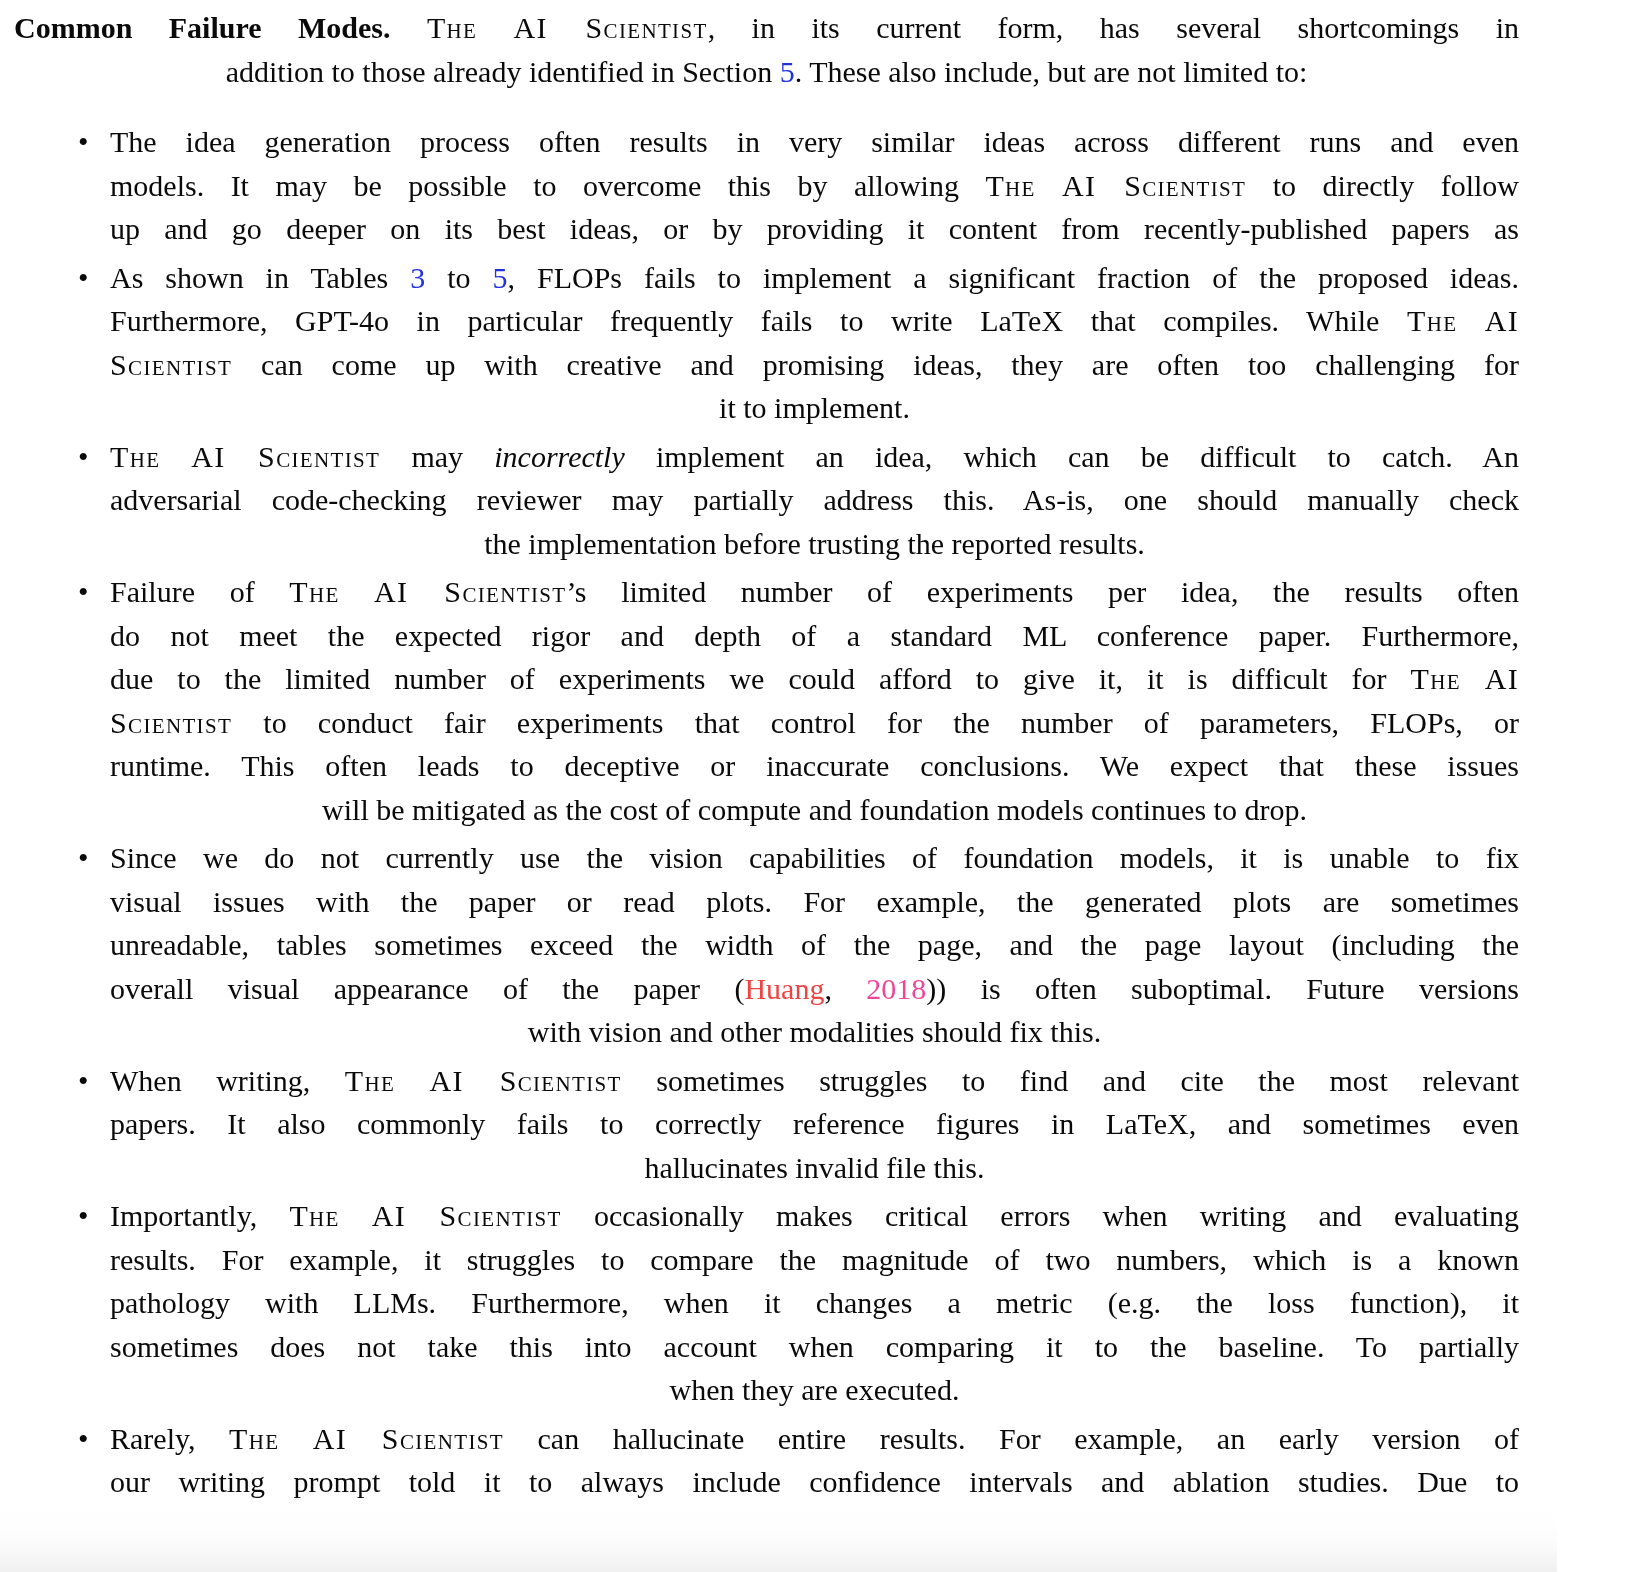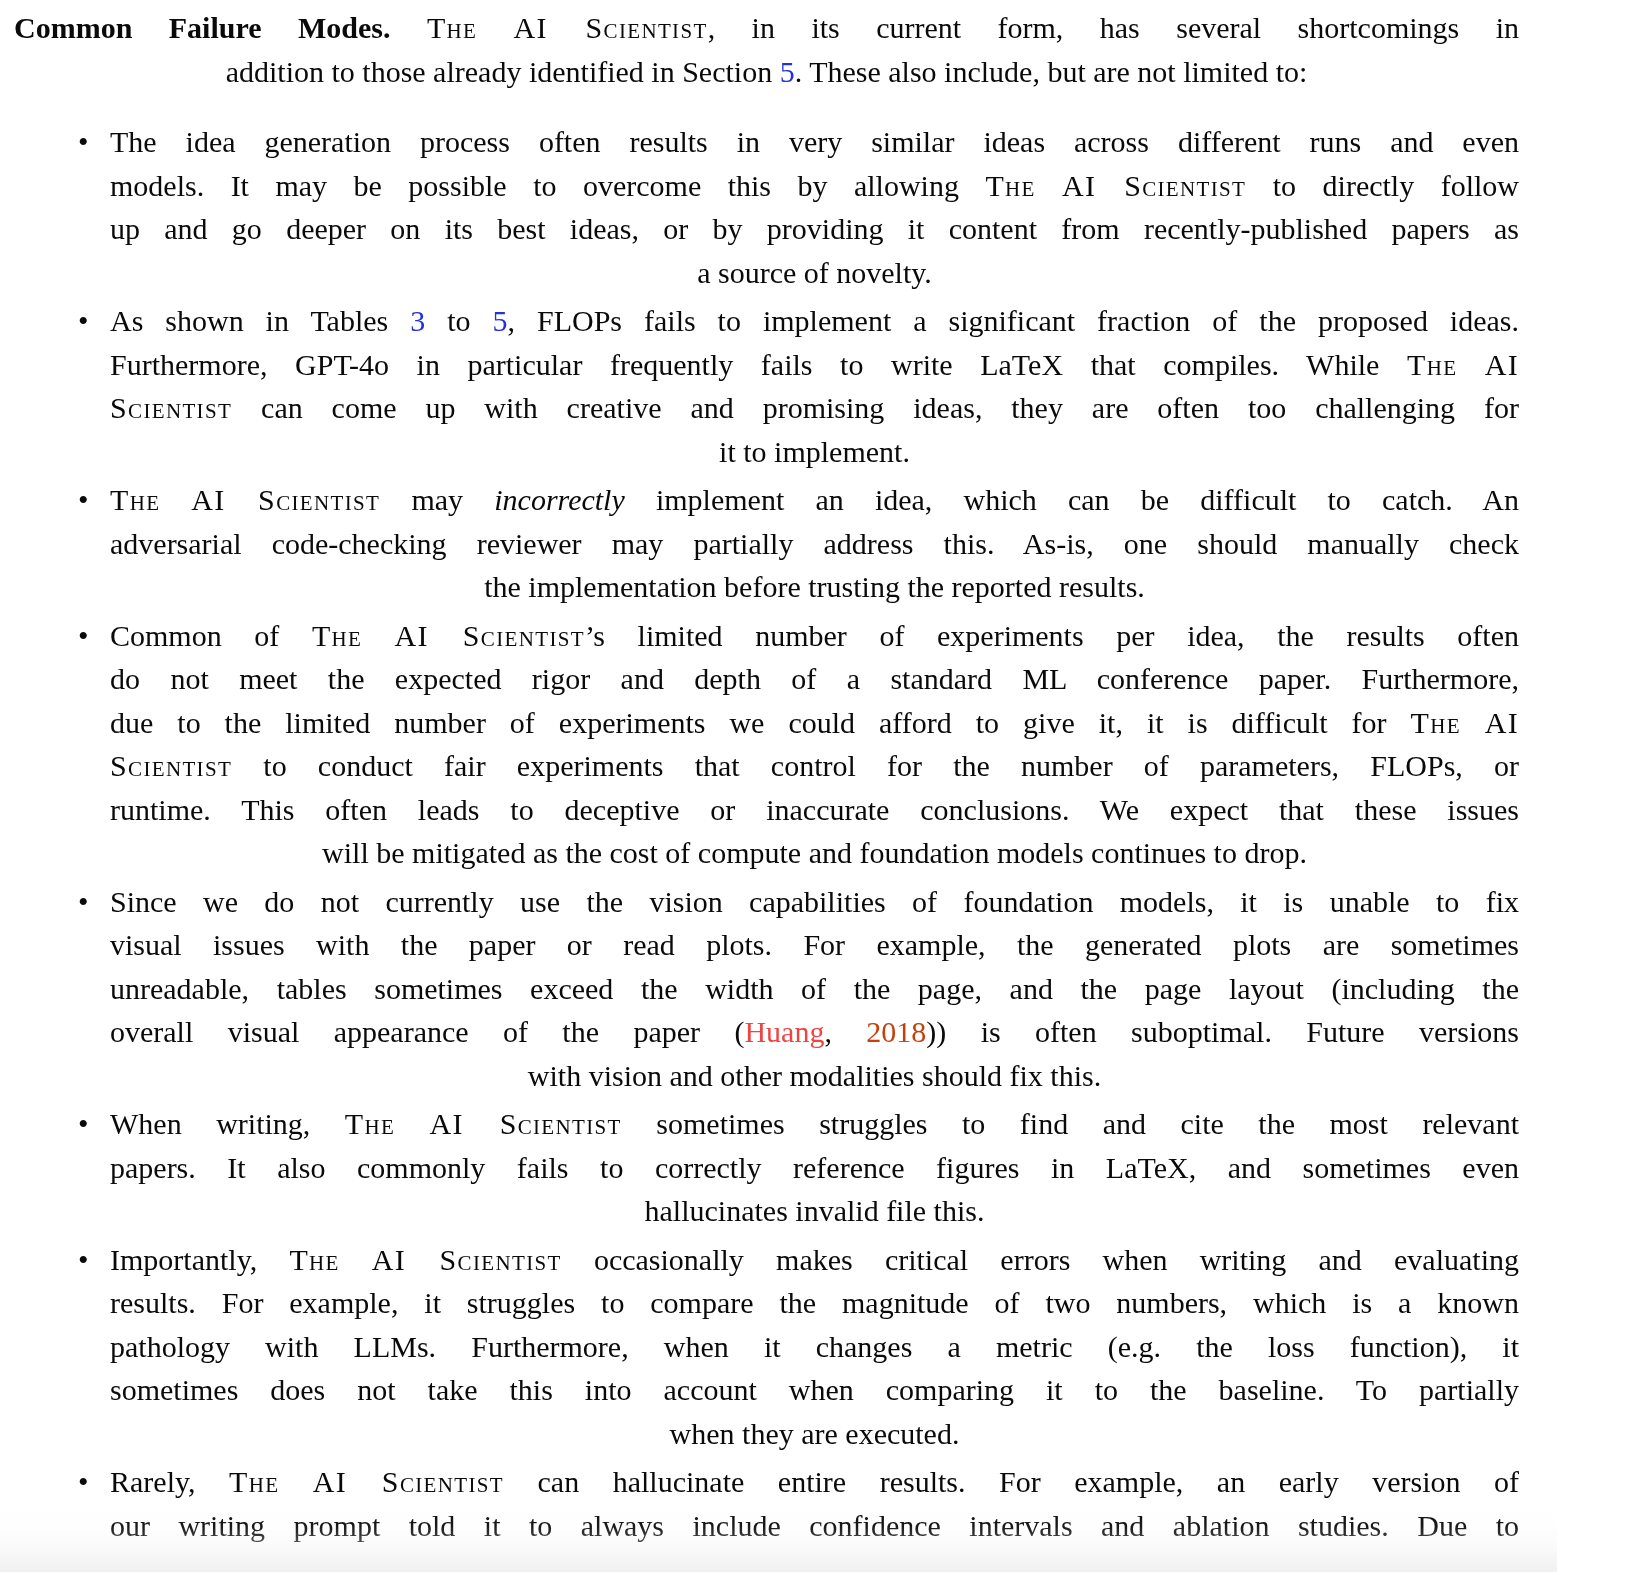--- a/index.html
+++ b/index.html
@@ -40,21 +40,20 @@
       <div class="line just"><span class="seg bold">Common Failure Modes. </span><span class="seg smallcaps">The AI Scientist</span><span class="seg plain">, in its current form, has several shortcomings in</span></div>
       <div class="line last"><span class="seg plain">addition to those already identified in Section </span><span class="seg link" style="color: rgb(34, 51, 219);">5</span><span class="seg plain">. These also include, but are not limited to:</span></div>
     </div>
   <div class="bullets">
       <div class="bullet-item">
         <div class="bullet-marker">•</div>
         <div class="bullet-text">
           <div class="line just"><span class="seg plain">The idea generation process often results in very similar ideas across different runs and even</span></div>
           <div class="line just"><span class="seg plain">models. It may be possible to overcome this by allowing </span><span class="seg smallcaps">The AI Scientist</span><span class="seg plain"> to directly follow</span></div>
           <div class="line just"><span class="seg plain">up and go deeper on its best ideas, or by providing it content from recently-published papers as</span></div>
-          <div class="line last"><span class="seg plain">a source of novelty.</span></div>
         </div>
       </div>
       <div class="bullet-item">
         <div class="bullet-marker">•</div>
         <div class="bullet-text">
           <div class="line just"><span class="seg plain">As shown in Tables </span><span class="seg link" style="color: rgb(34, 51, 219);">3</span><span class="seg plain"> to </span><span class="seg link" style="color: rgb(34, 51, 219);">5</span><span class="seg plain">, FLOPs fails to implement a significant fraction of the proposed ideas.</span></div>
           <div class="line just"><span class="seg plain">Furthermore, GPT-4o in particular frequently fails to write LaTeX that compiles. While </span><span class="seg smallcaps">The AI</span></div>
           <div class="line just"><span class="seg smallcaps">Scientist</span><span class="seg plain"> can come up with creative and promising ideas, they are often too challenging for</span></div>
           <div class="line last"><span class="seg plain">it to implement.</span></div>
         </div>
@@ -63,35 +62,35 @@
         <div class="bullet-marker">•</div>
         <div class="bullet-text">
           <div class="line just"><span class="seg smallcaps">The AI Scientist</span><span class="seg plain"> may </span><span class="seg italic">incorrectly</span><span class="seg plain"> implement an idea, which can be difficult to catch. An</span></div>
           <div class="line just"><span class="seg plain">adversarial code-checking reviewer may partially address this. As-is, one should manually check</span></div>
           <div class="line last"><span class="seg plain">the implementation before trusting the reported results.</span></div>
         </div>
       </div>
       <div class="bullet-item">
         <div class="bullet-marker">•</div>
         <div class="bullet-text">
-          <div class="line just"><span class="seg plain">Common of </span><span class="seg smallcaps">The AI Scientist</span><span class="seg plain">’s limited number of experiments per idea, the results often</span></div>
+          <div class="line just"><span class="seg plain">Failure of </span><span class="seg smallcaps">The AI Scientist</span><span class="seg plain">’s limited number of experiments per idea, the results often</span></div>
           <div class="line just"><span class="seg plain">do not meet the expected rigor and depth of a standard ML conference paper. Furthermore,</span></div>
           <div class="line just"><span class="seg plain">due to the limited number of experiments we could afford to give it, it is difficult for </span><span class="seg smallcaps">The AI</span></div>
           <div class="line just"><span class="seg smallcaps">Scientist</span><span class="seg plain"> to conduct fair experiments that control for the number of parameters, FLOPs, or</span></div>
           <div class="line just"><span class="seg plain">runtime. This often leads to deceptive or inaccurate conclusions. We expect that these issues</span></div>
           <div class="line last"><span class="seg plain">will be mitigated as the cost of compute and foundation models continues to drop.</span></div>
         </div>
       </div>
       <div class="bullet-item">
         <div class="bullet-marker">•</div>
         <div class="bullet-text">
           <div class="line just"><span class="seg plain">Since we do not currently use the vision capabilities of foundation models, it is unable to fix</span></div>
           <div class="line just"><span class="seg plain">visual issues with the paper or read plots. For example, the generated plots are sometimes</span></div>
           <div class="line just"><span class="seg plain">unreadable, tables sometimes exceed the width of the page, and the page layout (including the</span></div>
-          <div class="line just"><span class="seg plain">overall visual appearance of the paper (</span><span class="seg link" style="color: #ef4444;">Huang</span><span class="seg plain">, </span><span class="seg link" style="color: #c2410c;">2018</span><span class="seg plain">)) is often suboptimal. Future versions</span></div>
+          <div class="line just"><span class="seg plain">overall visual appearance of the paper (</span><span class="seg link" style="color: #ef4444;">Huang</span><span class="seg plain">, </span><span class="seg link" style="color: #ec4899;">2018</span><span class="seg plain">)) is often suboptimal. Future versions</span></div>
           <div class="line last"><span class="seg plain">with vision and other modalities should fix this.</span></div>
         </div>
       </div>
       <div class="bullet-item">
         <div class="bullet-marker">•</div>
         <div class="bullet-text">
           <div class="line just"><span class="seg plain">When writing, </span><span class="seg smallcaps">The AI Scientist</span><span class="seg plain"> sometimes struggles to find and cite the most relevant</span></div>
           <div class="line just"><span class="seg plain">papers. It also commonly fails to correctly reference figures in LaTeX, and sometimes even</span></div>
           <div class="line last"><span class="seg plain">hallucinates invalid file this.</span></div>
         </div>

